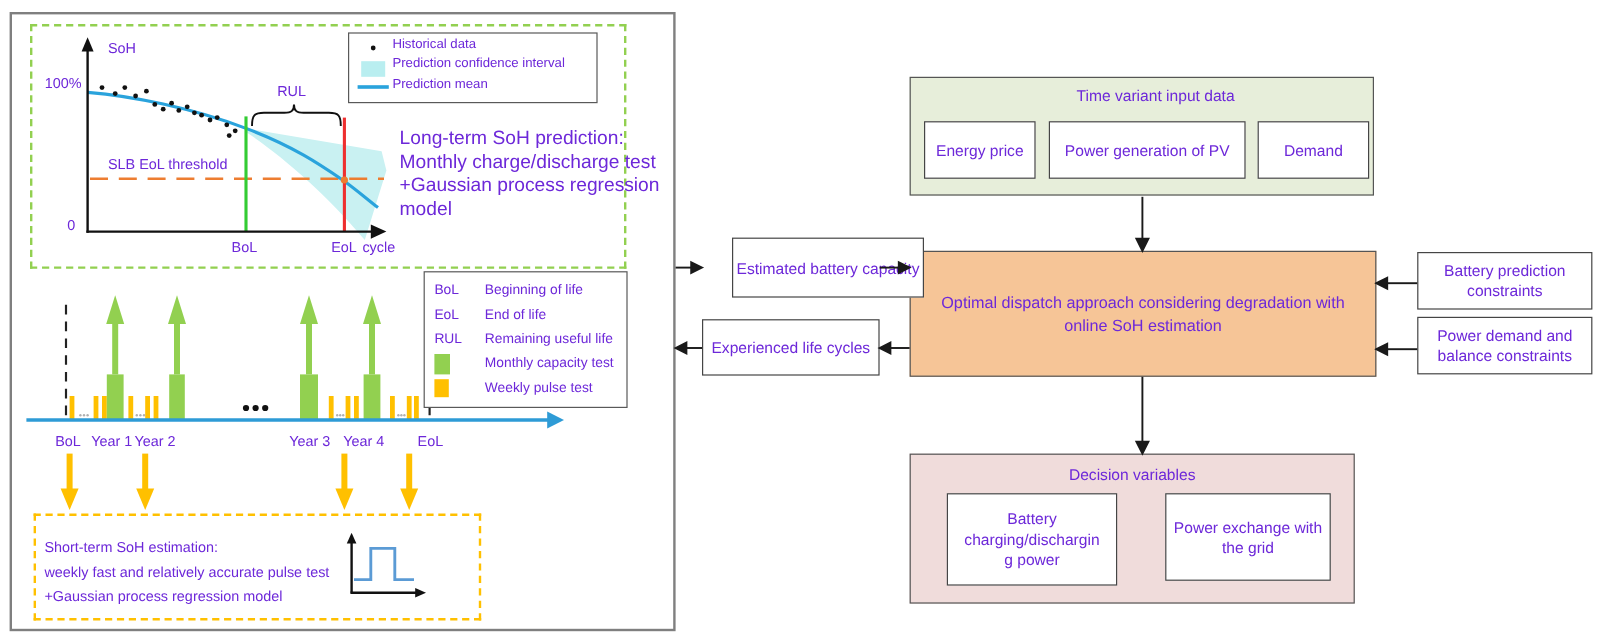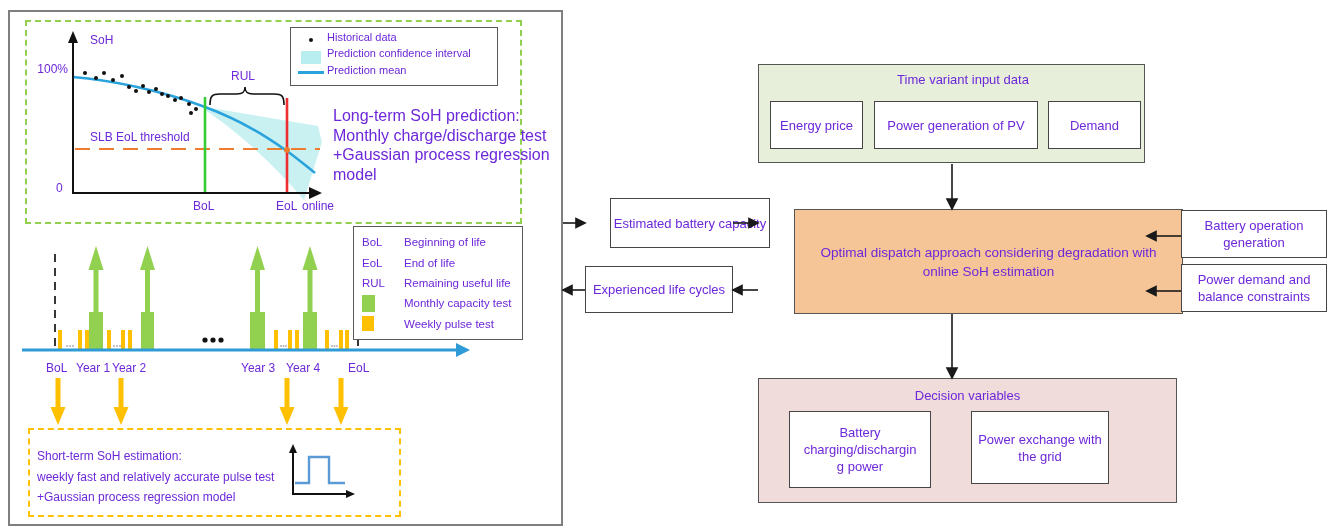--- a/index.html
+++ b/index.html
@@ -25,23 +25,23 @@
               grid-template-columns:42px 1fr;grid-auto-rows:1fr;align-items:center;
               font-size:11.5px;line-height:12px;}
   .swatch-g{width:13px;height:17px;background:#92d050;}
   .swatch-y{width:12px;height:15px;background:#ffc000;}
   .short-note{font-size:12px;line-height:20.5px;white-space:nowrap;}
   
   .fc-box{box-sizing:border-box;border:1.5px solid #555;display:flex;align-items:center;
           justify-content:center;text-align:center;font-size:13px;}
   .white-box{background:#fff;border:1.5px solid #454545;text-align:center;}
   .group-green{left:758px;top:64px;width:387px;height:99px;background:#e7eeda;border:1.5px solid #555;box-sizing:border-box;padding-left:23px;}
-  .group-pink{left:758px;top:378px;width:419px;height:125px;background:#f0dcdb;border:1.5px solid #555;box-sizing:border-box;}
+  .group-pink{left:758px;top:378px;width:371px;height:125px;background:#f0dcdb;border:1.5px solid #555;box-sizing:border-box;}
   .group-title{text-align:center;font-size:13px;margin-top:7px;}
-  .core-box{left:794px;top:209px;width:389px;height:105px;background:#f6c597;font-size:13.5px;
+  .core-box{left:758px;top:209px;width:389px;height:105px;background:#f6c597;font-size:13.5px;
             padding:0 14px;line-height:19px;}
   svg{display:block;}
   .noptr{pointer-events:none;}
 </style>
 </head>
 <body>
 
 <div class="canvas">
 
   <div class="abs left-panel"></div>
@@ -81,21 +81,21 @@
     <polygon points="282,163 269,157 269,169" fill="#111"></polygon>
   </svg>
 
   <div class="abs chart-label" style="left:90px;top:33px;">SoH</div>
   <div class="abs chart-label" style="left:34px;top:62px;width:34px;text-align:right;">100%</div>
   <div class="abs chart-label" style="left:56px;top:181px;">0</div>
   <div class="abs chart-label" style="left:90px;top:130px;">SLB EoL threshold</div>
   <div class="abs chart-label" style="left:231px;top:69px;">RUL</div>
   <div class="abs chart-label" style="left:193px;top:199px;">BoL</div>
   <div class="abs chart-label" style="left:276px;top:199px;">EoL</div>
-  <div class="abs chart-label" style="left:302px;top:199px;">online</div>
+  <div class="abs chart-label" style="left:302px;top:199px;">cycle</div>
 
   <div class="abs chart-legend">
     <div class="leg-row">
       <span class="leg-sym">
           <span class="dot-sym"></span>
         </span>
       <span>Historical data</span>
     </div>
     <div class="leg-row">
       <span class="leg-sym">
@@ -224,21 +224,21 @@
     <div class="fc-box white-box" style="position:absolute;left:11px;top:36px;width:93px;height:48px;">Energy price</div>
     <div class="fc-box white-box" style="position:absolute;left:115px;top:36px;width:164px;height:48px;">Power generation of PV</div>
     <div class="fc-box white-box" style="position:absolute;left:289px;top:36px;width:93px;height:48px;">Demand</div>
   </div>
 
   <div class="abs fc-box core-box">Optimal dispatch approach considering degradation with online SoH estimation</div>
 
   <div class="abs fc-box white-box" style="left:610px;top:198px;width:160px;height:50px;line-height:17px;">Estimated battery capacity</div>
   <div class="abs fc-box white-box" style="left:585px;top:266px;width:148px;height:47px;line-height:17px;">Experienced life cycles</div>
 
-  <div class="abs fc-box white-box" style="left:1181px;top:210px;width:146px;height:48px;line-height:17px;">Battery operation generation</div>
+  <div class="abs fc-box white-box" style="left:1181px;top:210px;width:146px;height:48px;line-height:17px;">Battery prediction constraints</div>
   <div class="abs fc-box white-box" style="left:1181px;top:264px;width:146px;height:48px;line-height:17px;">Power demand and balance constraints</div>
 
   <div class="abs group-pink">
     <div class="group-title" style="margin-top:9px;">Decision variables</div>
     <div class="fc-box white-box" style="position:absolute;left:30px;top:32px;width:142px;height:77px;line-height:17px;">
       <div>
         <span style="display:block;">Battery</span>
         <span style="display:block;">charging/dischargin</span>
         <span style="display:block;">g power</span>
       </div>

